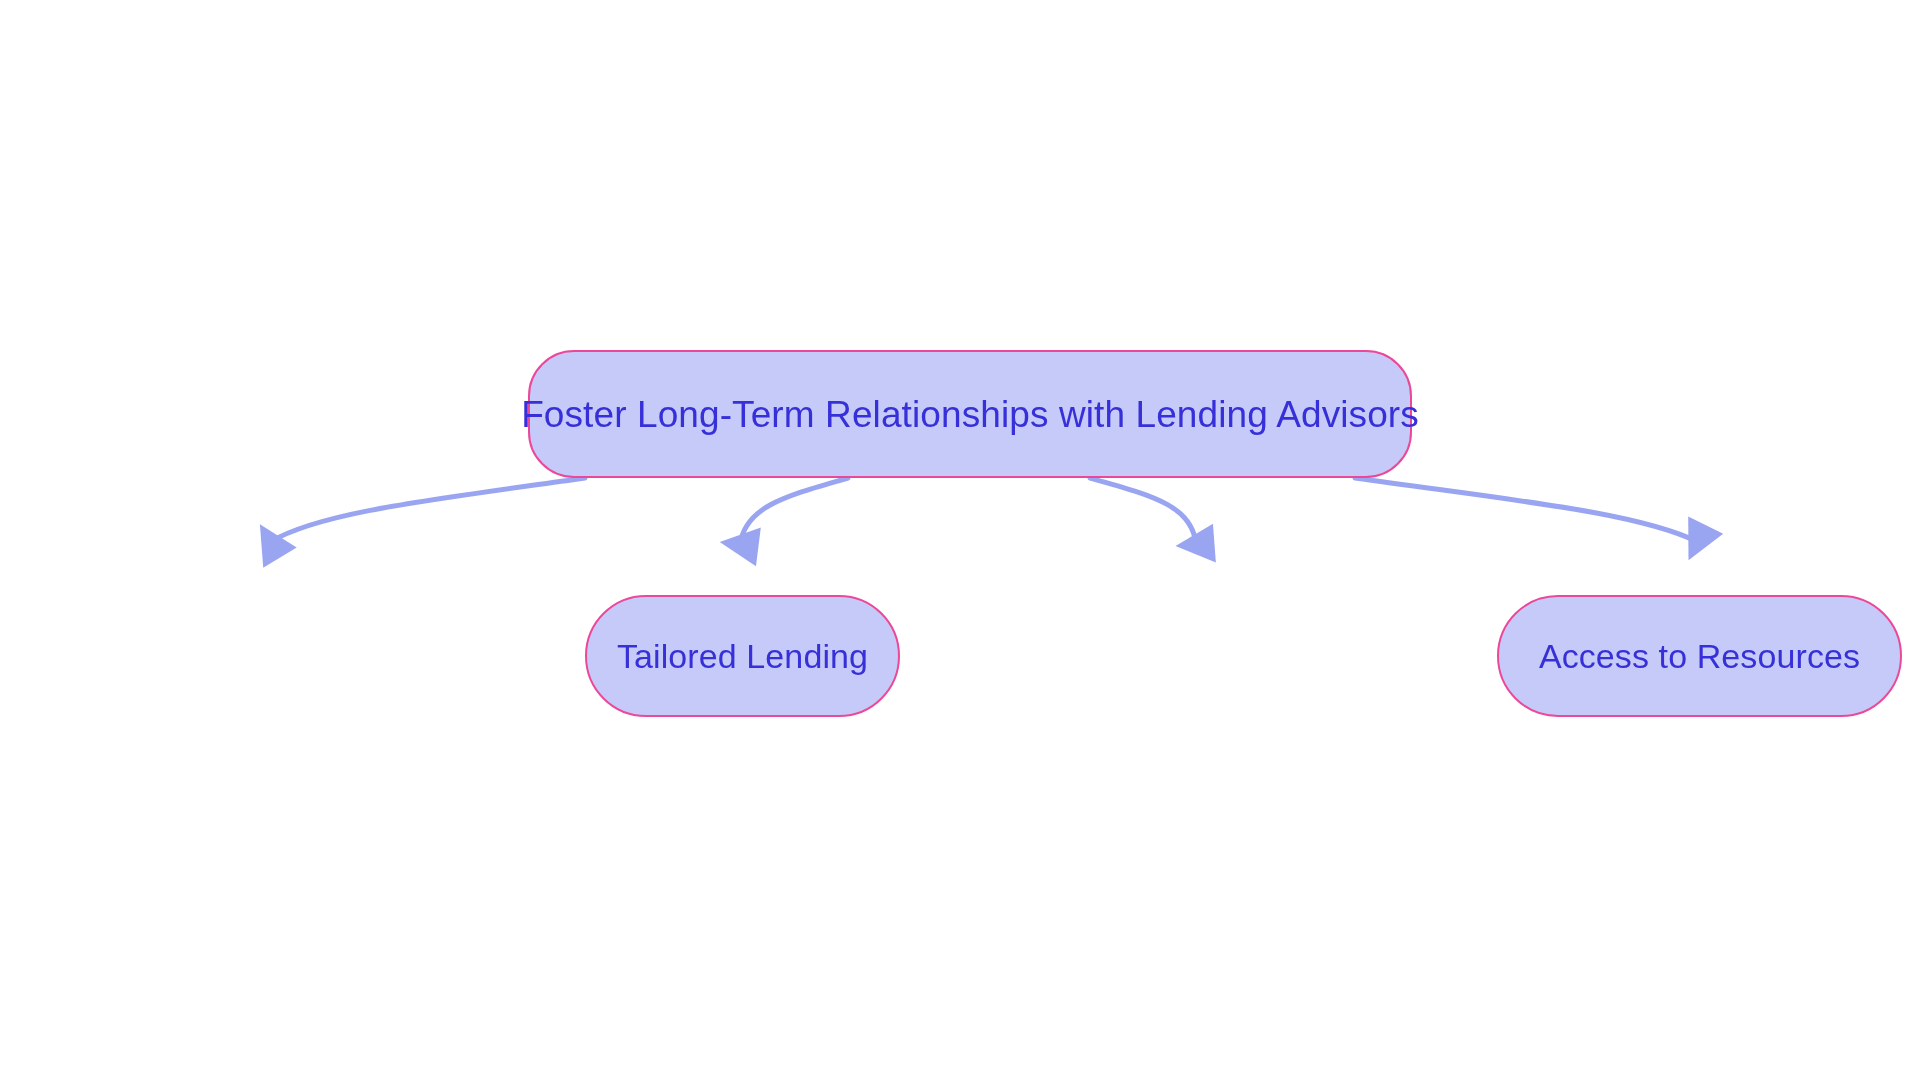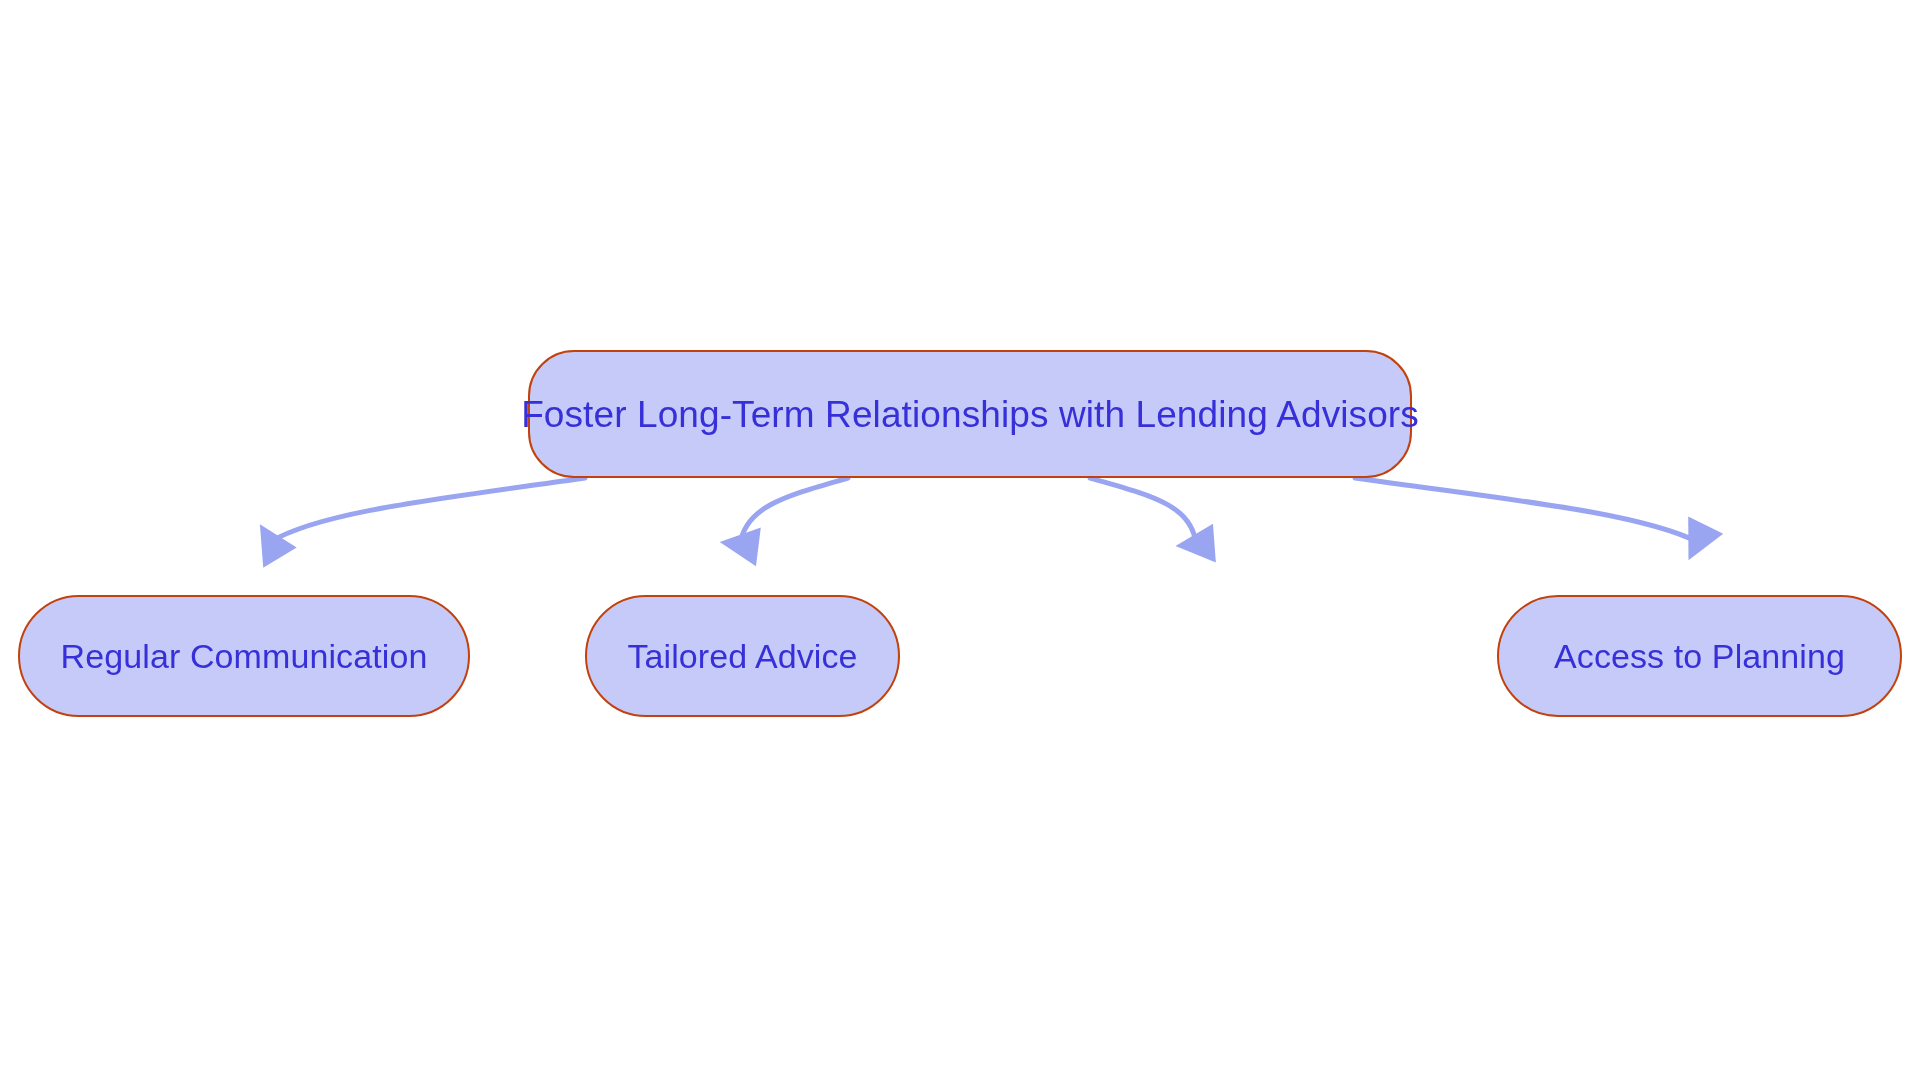--- a/index.html
+++ b/index.html
@@ -23,21 +23,21 @@
     left: 0;
     top: 0;
     width: 1920px;
     height: 1083px;
     pointer-events: none;
   }
   .node {
     position: absolute;
     box-sizing: border-box;
     background: #c5caf9;
-    border: 2px solid #c2410c;
+    border: 2px solid #ec4899;
     color: #3730d8;
     display: flex;
     align-items: center;
     justify-content: center;
     text-align: center;
     white-space: nowrap;
     letter-spacing: .1px;
   }
   .node-label {
     color: #3730d8;
@@ -79,26 +79,23 @@
 
     <path d="M 1090,478 C 1150,495 1193,505 1196,545" fill="none" stroke="#9aa5f2" stroke-width="5" stroke-linecap="round" marker-end="url(#arrowhead)"></path>
 
     <path d="M 1355,478 C 1510,500 1637,512 1698,542" fill="none" stroke="#9aa5f2" stroke-width="5" stroke-linecap="round" marker-end="url(#arrowhead)"></path>
   </svg>
 
   <div class="node" id="node-root">
     <span class="node-label">Foster Long-Term Relationships with Lending Advisors</span>
   </div>
 
-  <div class="node child" id="node-regular-communication">
-    <span class="node-label">Regular Communication</span>
-  </div>
 
   <div class="node child" id="node-tailored-advice">
-    <span class="node-label">Tailored Advice</span>
+    <span class="node-label">Tailored Lending</span>
   </div>
 
 
   <div class="node child" id="node-access-to-resources">
-    <span class="node-label">Access to Planning</span>
+    <span class="node-label">Access to Resources</span>
   </div>
 
 </div>
 
 </body></html>

